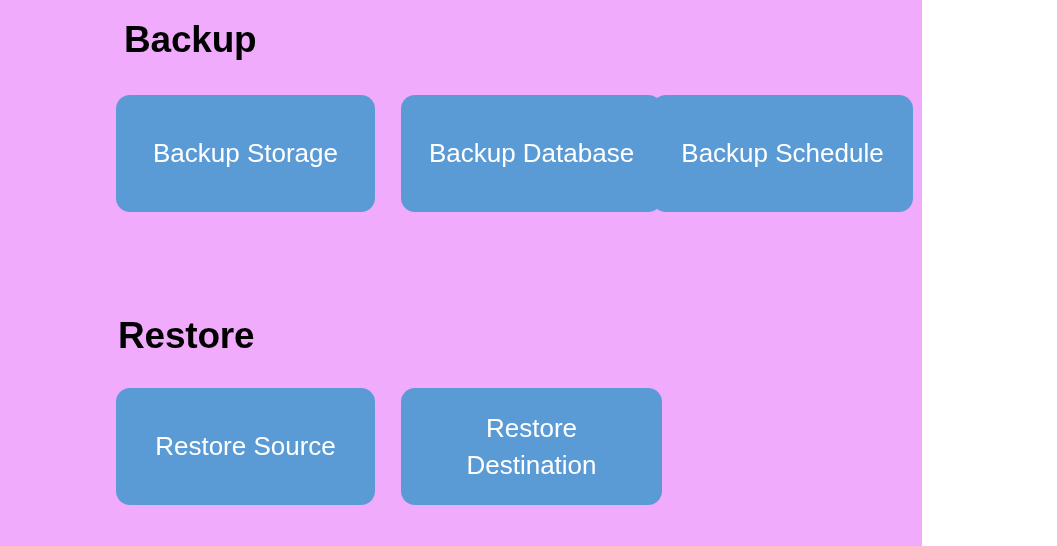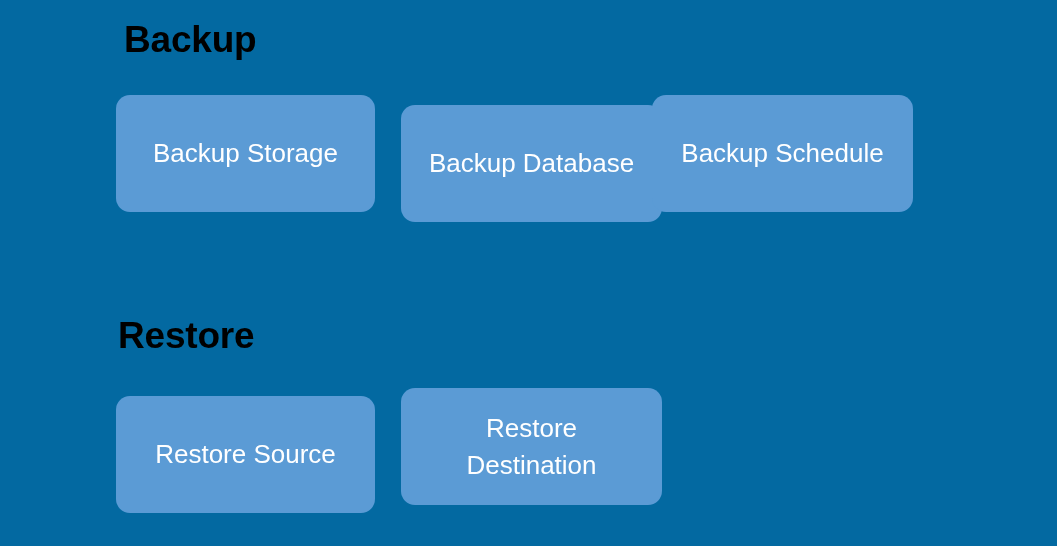--- a/index.html
+++ b/index.html
@@ -10,23 +10,23 @@
   body {
     width: 1057px;
     height: 546px;
     font-family: "Liberation Sans", sans-serif;
     -webkit-font-smoothing: antialiased;
     overflow: hidden;
   }
 
   .canvas {
     position: relative;
-    width: 1057px;
+    width: 922px;
     height: 546px;
-    background: #0369a1;
+    background: #f0abfc;
   }
 
   .section-heading {
     position: absolute;
     font-family: "Liberation Sans", sans-serif;
     font-size: 37px;
     font-weight: bold;
     color: #000000;
     letter-spacing: -0.2px;
     line-height: 40px;
@@ -53,25 +53,25 @@
     font-size: 26px;
     font-weight: normal;
     color: #ffffff;
     line-height: 37px;
     letter-spacing: 0px;
     white-space: pre-line;
   }
 
   
   #box-backup-storage   { left: 116px; top: 95px;  width: 259px; height: 117px; }
-  #box-backup-database  { left: 401px; top: 95px;  width: 261px; height: 117px; margin-top: 10px; }
+  #box-backup-database  { left: 401px; top: 95px;  width: 261px; height: 117px; }
   #box-backup-schedule  { left: 652px; top: 95px;  width: 261px; height: 117px; }
 
   
-  #box-restore-source       { left: 116px; top: 388px; width: 259px; height: 117px; margin-top: 8px; }
+  #box-restore-source       { left: 116px; top: 388px; width: 259px; height: 117px; }
   #box-restore-destination  { left: 401px; top: 388px; width: 261px; height: 117px; }
 </style>
 </head>
 <body>
 
 <div class="canvas">
 
   <div class="section-heading" id="heading-backup">Backup</div>
 
   <div class="node-box" id="box-backup-storage">

